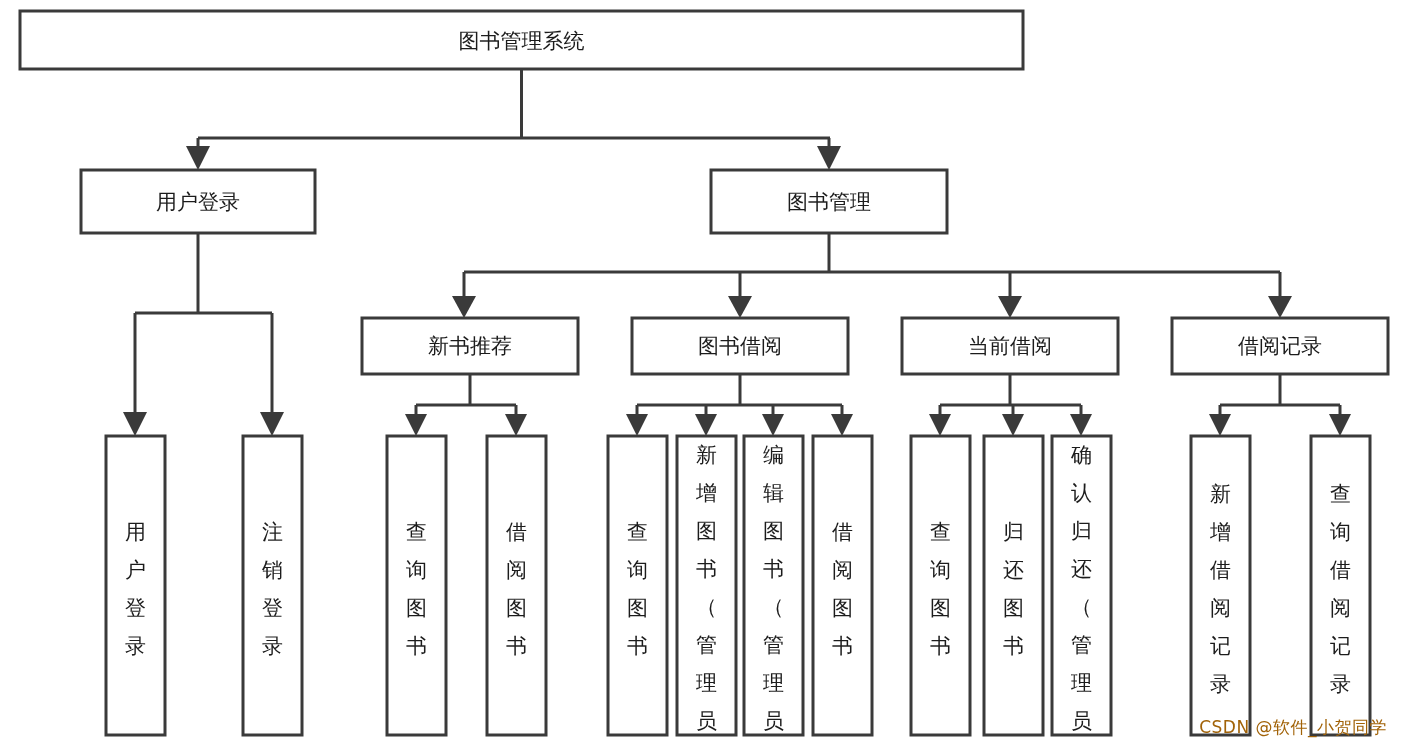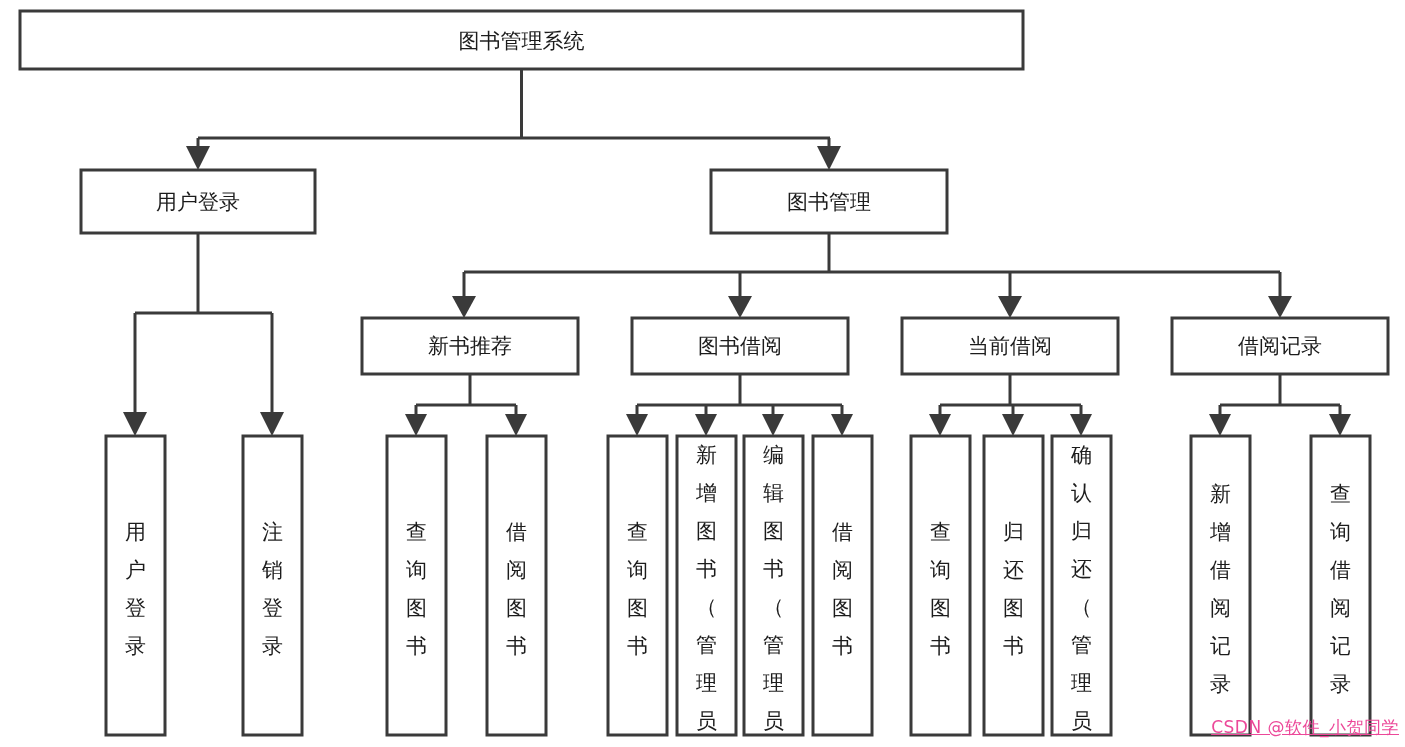--- a/index.html
+++ b/index.html
@@ -52,28 +52,27 @@
     dominant-baseline: middle;
   }
   .leaf-label-char {
     font-family: "DejaVu Sans", "Liberation Sans", sans-serif;
     font-size: 21px;
     fill: #1c1c1c;
     text-anchor: middle;
   }
   .watermark {
     position: absolute;
-    right: 6px;
+    right: 18px;
     bottom: 8px;
     font-family: "DejaVu Sans", "Liberation Sans", sans-serif;
     font-size: 17px;
-    color: #ec4899;
+    color: #a16207;
     white-space: nowrap;
     letter-spacing: 0.5px;
-    text-decoration: underline;
   }
 </style>
 </head>
 <body>
 
 <div id="diagram-root">
   <svg class="flowchart" viewBox="0 0 1405 747" xmlns="http://www.w3.org/2000/svg">
 
     <g>
 

